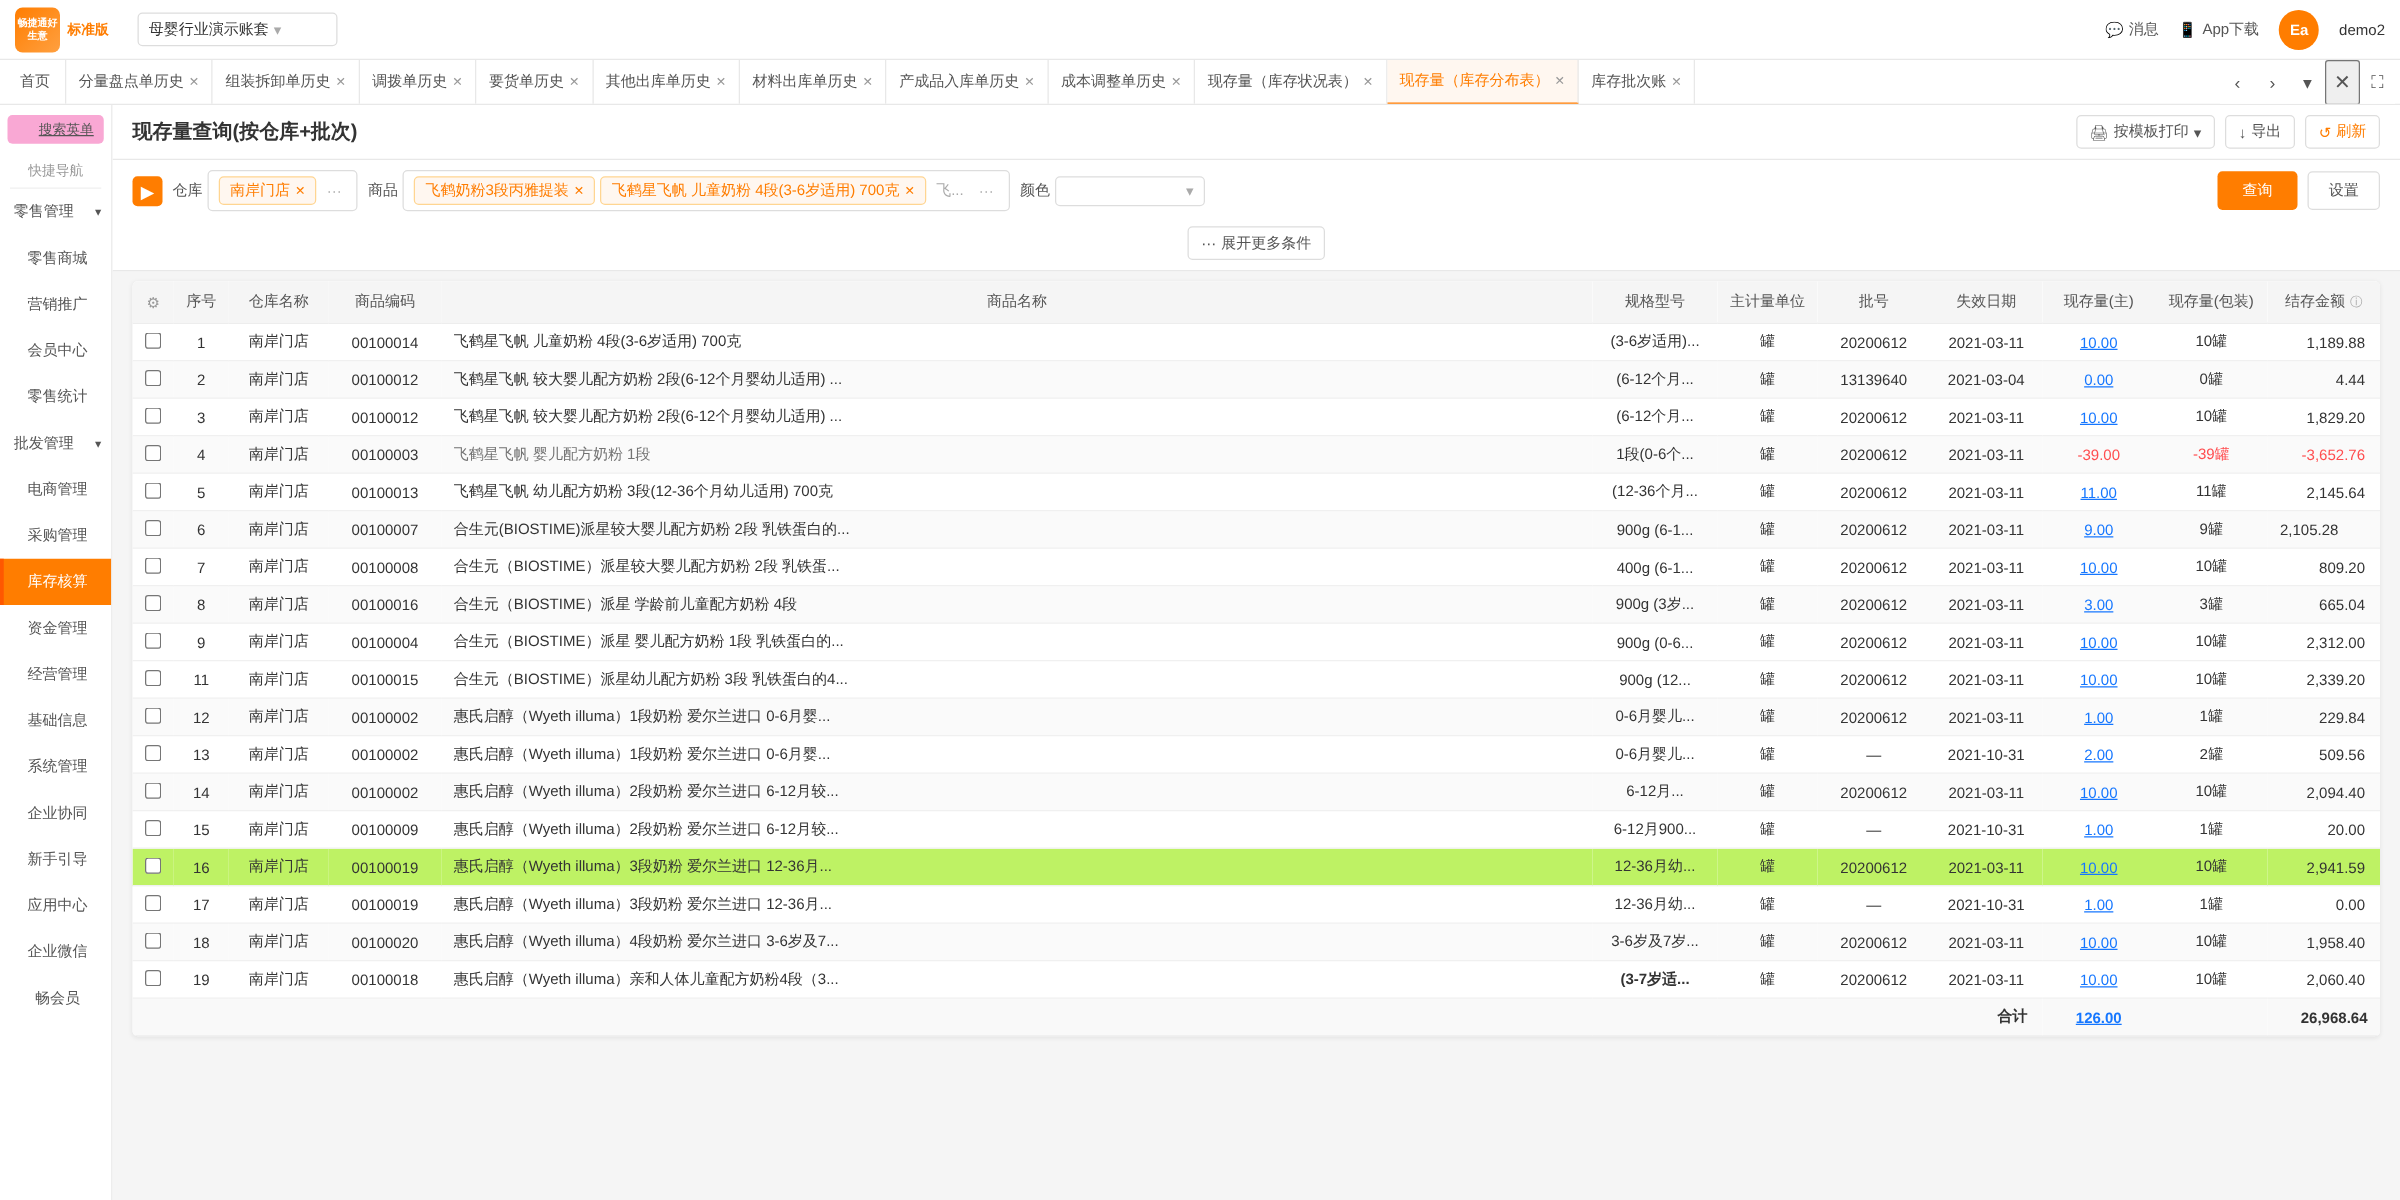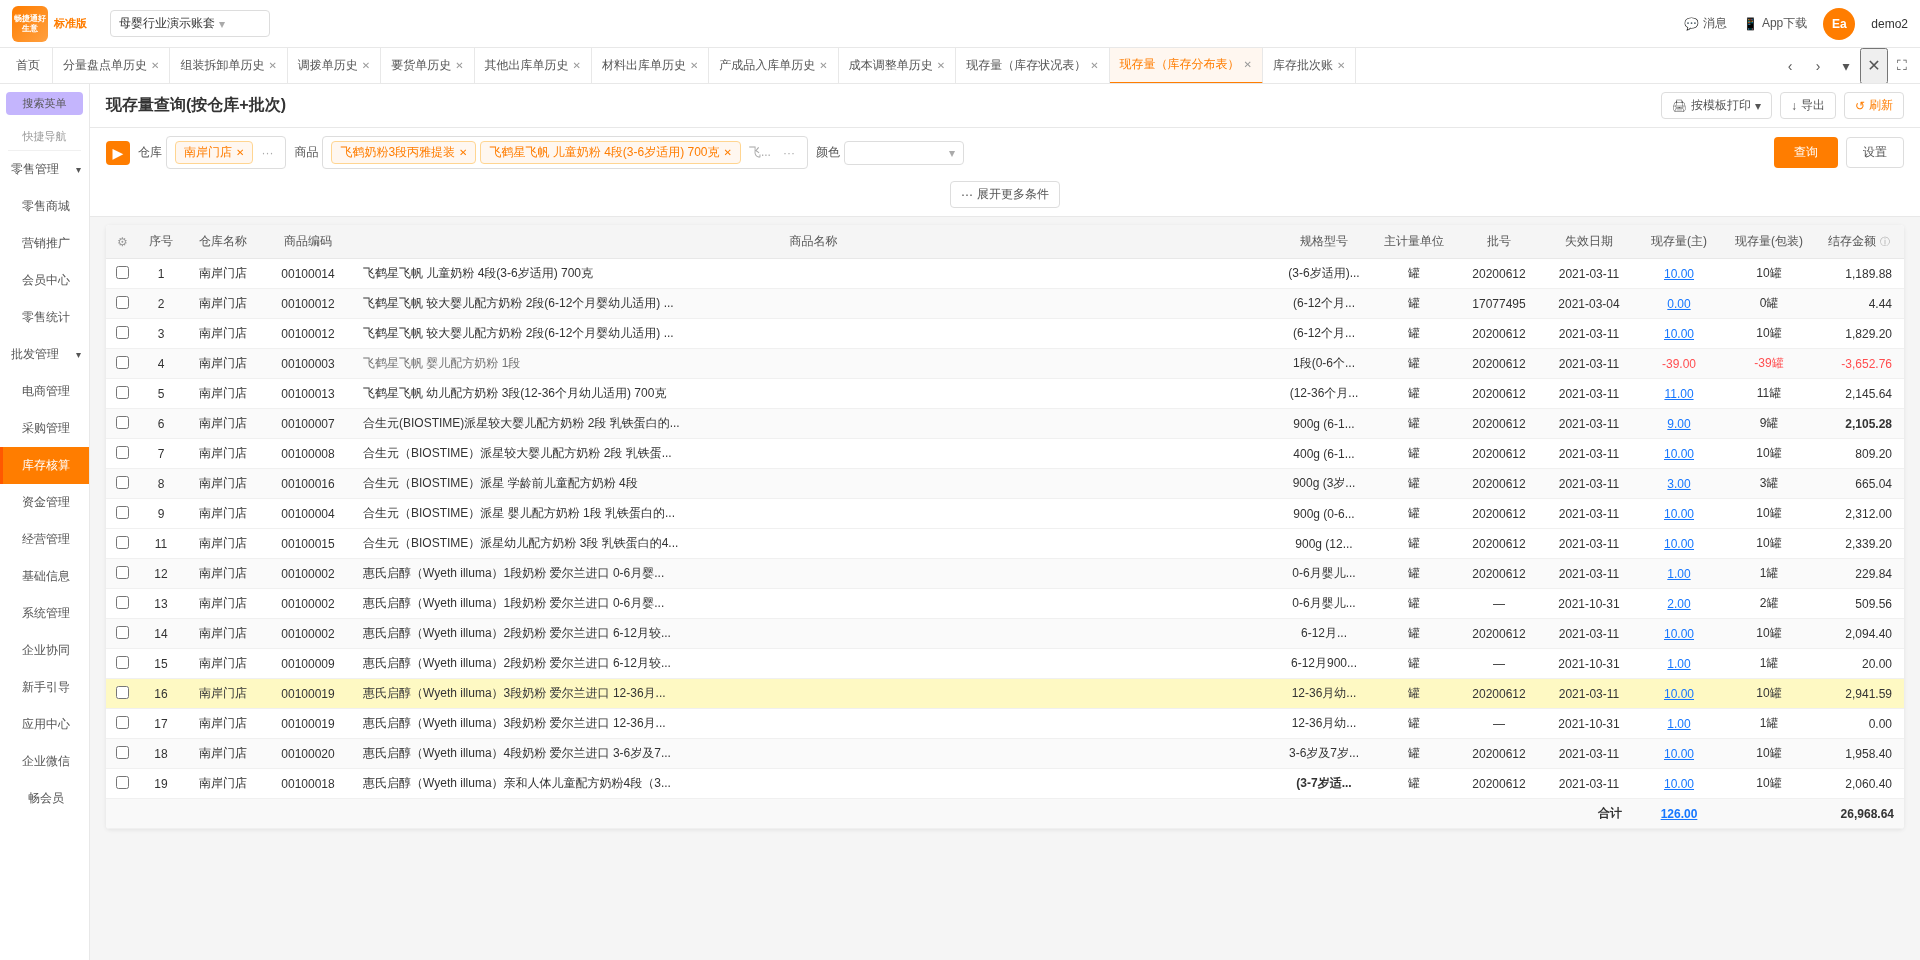--- a/index.html
+++ b/index.html
@@ -24,21 +24,21 @@
     .tab-nav-btns { display: flex; align-items: center; margin-left: auto; }
     .tab-nav-btn { width: 28px; height: 36px; display: flex; align-items: center; justify-content: center; cursor: pointer; color: #555; border: none; background: #fff; font-size: 14px; }
     .tab-close-btn { width: 28px; height: 36px; display: flex; align-items: center; justify-content: center; cursor: pointer; color: #555; font-size: 16px; }
 
     
     .main-layout { display: flex; flex: 1; overflow: hidden; }
 
     
     .sidebar { width: 90px; background: #fff; border-right: 1px solid #e8e8e8; display: flex; flex-direction: column; overflow-y: auto; flex-shrink: 0; }
     .sidebar-search { padding: 8px 6px; }
-    .sidebar-search-box { background: #c4b5fd; border: none; border-radius: 4px; padding: 4px 8px; width: 100%; font-size: 11px; color: #555; cursor: pointer; text-align: center; }
+    .sidebar-search-box { background: #f9a8d4; border: none; border-radius: 4px; padding: 4px 8px; width: 100%; font-size: 11px; color: #555; cursor: pointer; text-align: right; text-decoration: underline; }
     .sidebar-nav-label { padding: 6px 8px; color: #999; font-size: 11px; text-align: center; cursor: pointer; }
     .sidebar-divider { height: 1px; background: #f0f0f0; margin: 0 8px; }
     .sidebar-item { padding: 10px 4px; display: flex; flex-direction: column; align-items: center; gap: 4px; cursor: pointer; color: #555; font-size: 12px; border-left: 3px solid transparent; }
     .sidebar-item.active { background: #ff7d00; color: #fff; border-left: 3px solid #ff5800; }
     .sidebar-item.has-arrow { flex-direction: row; justify-content: space-between; padding: 10px 8px; }
     .sidebar-arrow { font-size: 10px; }
 
     
     .content-area { flex: 1; display: flex; flex-direction: column; overflow: hidden; background: #f5f5f5; }
 
@@ -352,21 +352,21 @@
             <tr style="background: rgb(250, 250, 250);">
       <td style="text-align:center;">
         <input type="checkbox" style="">
       </td>
       <td style="text-align:center;">2</td>
       <td style="text-align:center;">南岸门店</td>
       <td style="text-align:center;">00100012</td>
       <td style="text-align:left;">飞鹤星飞帆 较大婴儿配方奶粉 2段(6-12个月婴幼儿适用) ...</td>
       <td style="text-align:center;">(6-12个月...</td>
       <td style="text-align:center;">罐</td>
-      <td style="text-align:center;">17077495</td>
+      <td style="text-align:center;">13139640</td>
       <td style="text-align:center;">2021-03-04</td>
       <td style="text-align:center;color:#1677ff;text-decoration:underline;cursor:pointer;">0.00</td>
       <td style="text-align:center;">0罐</td>
       <td style="text-align:right;padding-right:12px;">4.44</td>
     </tr>
             <tr style="background: rgb(255, 255, 255);">
       <td style="text-align:center;">
         <input type="checkbox" style="">
       </td>
       <td style="text-align:center;">3</td>
@@ -420,21 +420,21 @@
       <td style="text-align:center;">6</td>
       <td style="text-align:center;">南岸门店</td>
       <td style="text-align:center;">00100007</td>
       <td style="text-align:left;">合生元(BIOSTIME)派星较大婴儿配方奶粉 2段 乳铁蛋白的...</td>
       <td style="text-align:center;">900g (6-1...</td>
       <td style="text-align:center;">罐</td>
       <td style="text-align:center;">20200612</td>
       <td style="text-align:center;">2021-03-11</td>
       <td style="text-align:center;color:#1677ff;text-decoration:underline;cursor:pointer;">9.00</td>
       <td style="text-align:center;">9罐</td>
-      <td style="text-align:right;padding-right:12px;font-weight:bold;">2,105.28</td>
+      <td style="text-align:left;padding-right:12px;">2,105.28</td>
     </tr>
             <tr style="background: rgb(255, 255, 255);">
       <td style="text-align:center;">
         <input type="checkbox" style="">
       </td>
       <td style="text-align:center;">7</td>
       <td style="text-align:center;">南岸门店</td>
       <td style="text-align:center;">00100008</td>
       <td style="text-align:left;">合生元（BIOSTIME）派星较大婴儿配方奶粉 2段 乳铁蛋...</td>
       <td style="text-align:center;">400g (6-1...</td>
@@ -550,21 +550,21 @@
       <td style="text-align:center;">00100009</td>
       <td style="text-align:left;">惠氏启醇（Wyeth illuma）2段奶粉 爱尔兰进口 6-12月较...</td>
       <td style="text-align:center;">6-12月900...</td>
       <td style="text-align:center;">罐</td>
       <td style="text-align:center;">—</td>
       <td style="text-align:center;">2021-10-31</td>
       <td style="text-align:center;color:#1677ff;text-decoration:underline;cursor:pointer;">1.00</td>
       <td style="text-align:center;">1罐</td>
       <td style="text-align:right;padding-right:12px;">20.00</td>
     </tr>
-            <tr style="background: #fef9c3;">
+            <tr style="background: #bef264;">
       <td style="text-align:center;">
         <input type="checkbox" style="">
       </td>
       <td style="text-align:center;">16</td>
       <td style="text-align:center;">南岸门店</td>
       <td style="text-align:center;">00100019</td>
       <td style="text-align:left;">惠氏启醇（Wyeth illuma）3段奶粉 爱尔兰进口 12-36月...</td>
       <td style="text-align:center;">12-36月幼...</td>
       <td style="text-align:center;">罐</td>
       <td style="text-align:center;">20200612</td>

